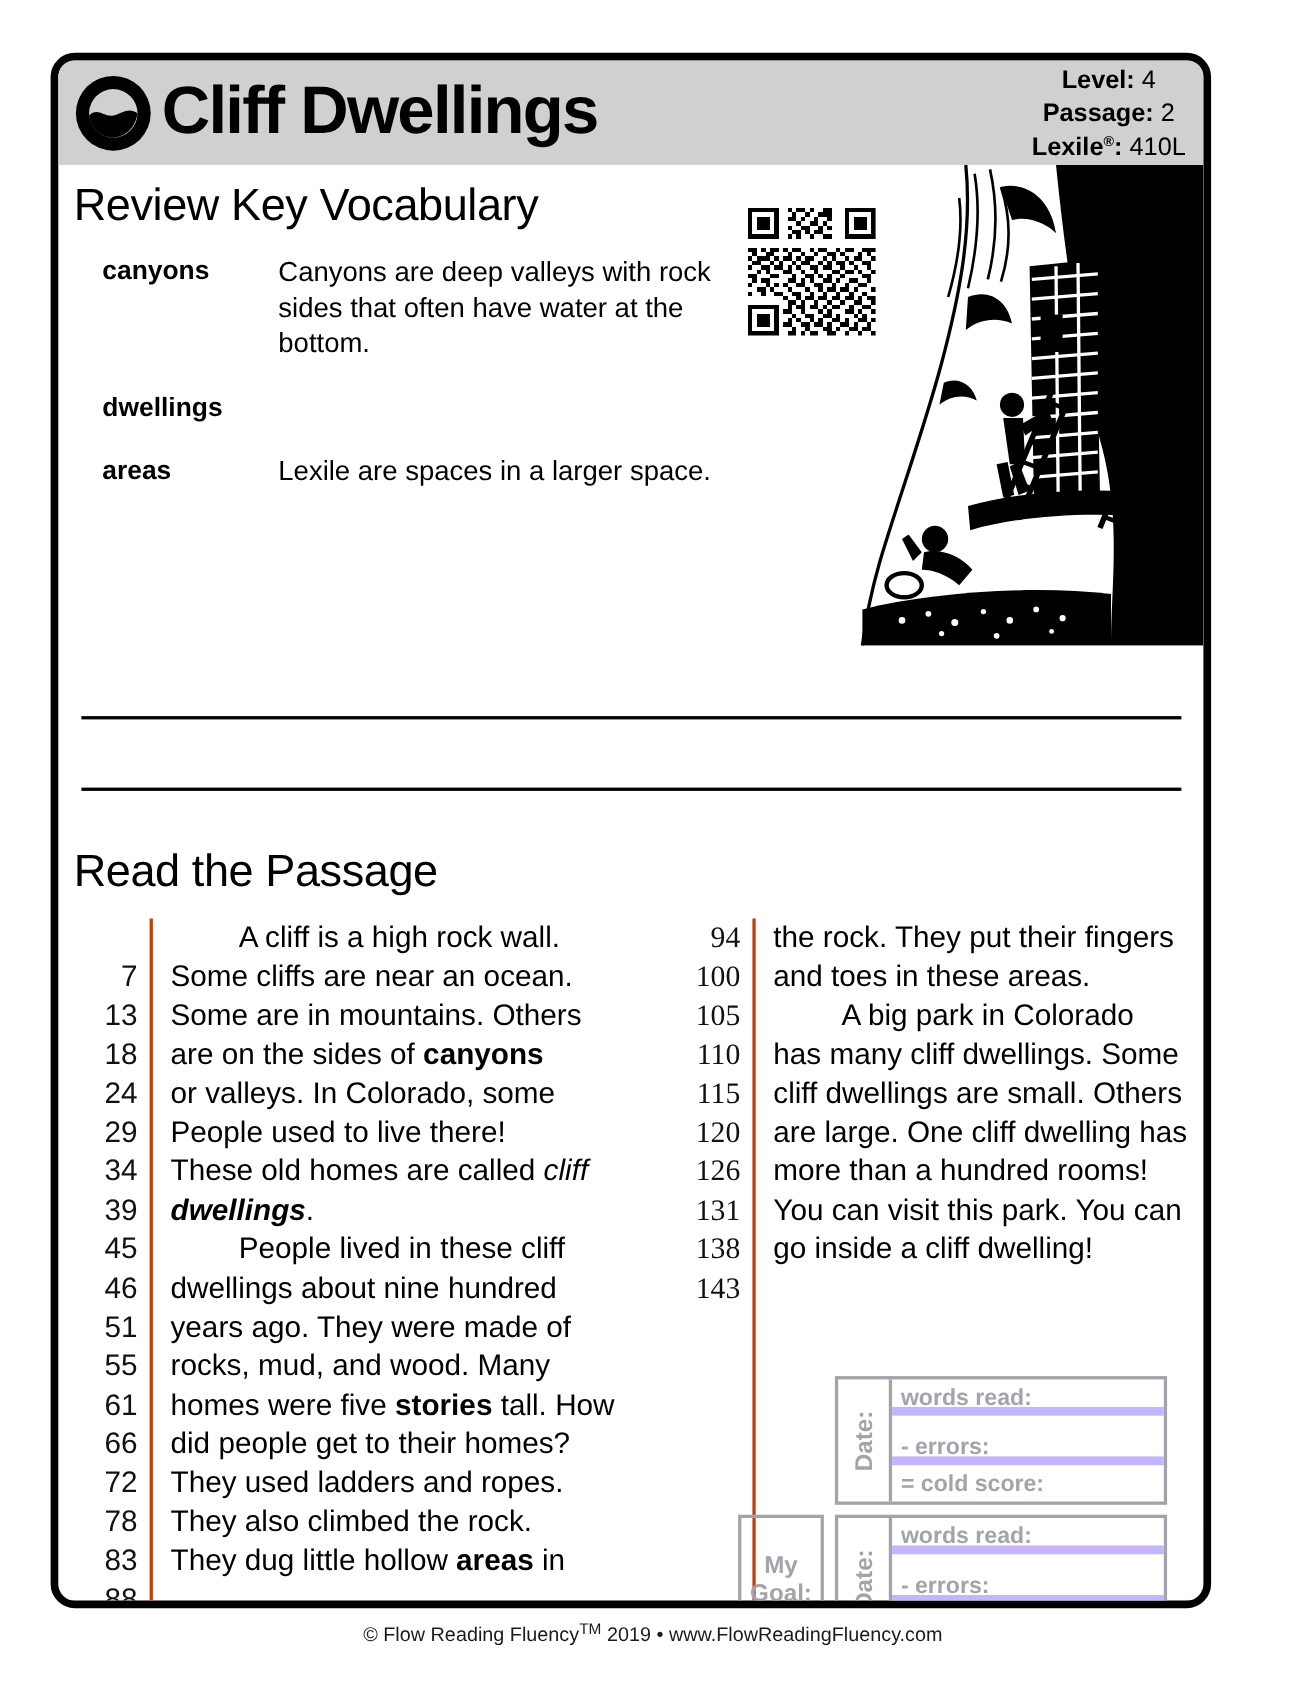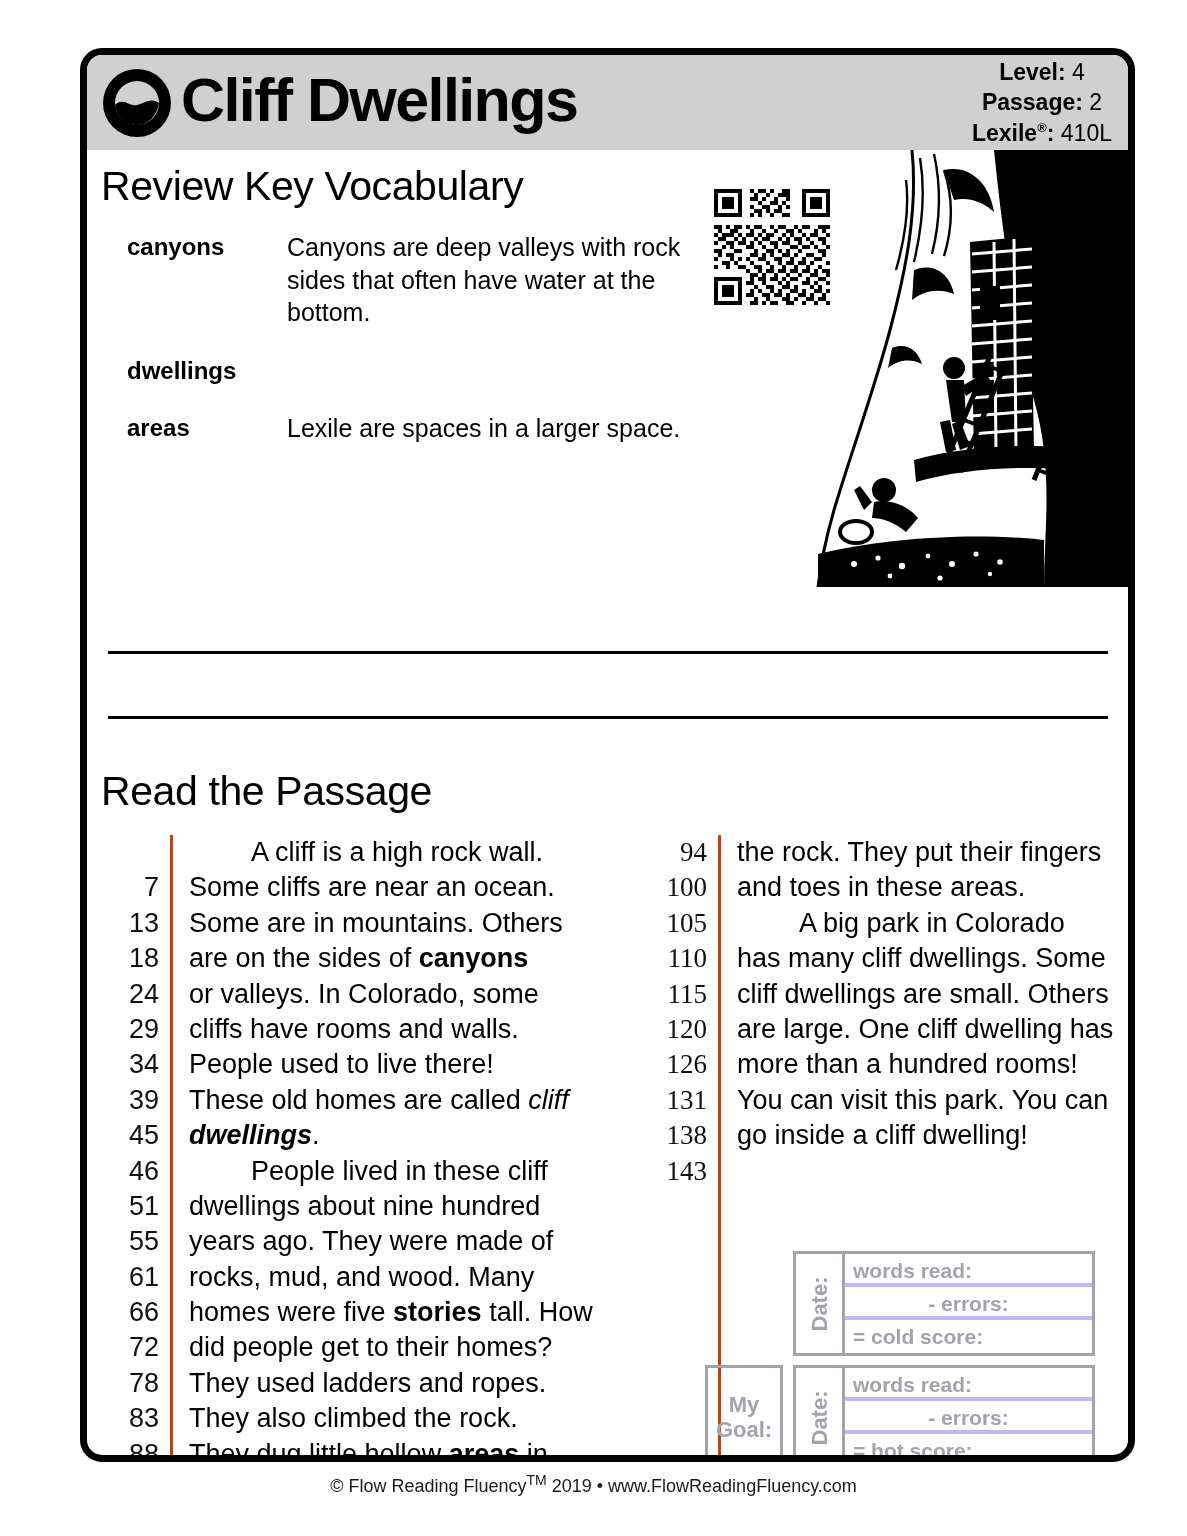--- a/index.html
+++ b/index.html
@@ -10,21 +10,21 @@
   body {
     font-family: "Liberation Sans", sans-serif;
     width: 1187px;
     height: 1536px;
     position: relative;
     overflow: hidden;
   }
 
   .page {
     position: absolute;
-    left: 80px;
+    left: 46px;
     top: 48px;
     width: 1055px;
     height: 1414px;
     border: 7px solid #000000;
     border-radius: 22px;
     box-sizing: border-box;
     background: #ffffff;
     overflow: hidden;
   }
 
@@ -223,27 +223,27 @@
     color: #a3a3ab;
     white-space: nowrap;
   }
   .score-rows { flex: 1; }
   .score-line {
     height: 33px;
     line-height: 33px;
     font-size: 21px;
     font-weight: bold;
     color: #a3a3ab;
-    border-bottom: 4px solid #c4b5fd;
+    border-bottom: 8px solid #c4b5fd;
     padding: 0 8px;
     box-sizing: border-box;
   }
   .score-line:last-child { border-bottom: none; }
   .al-left  { text-align: left; }
-  .al-right { text-align: center; }
+  .al-right { text-align: left; margin-top: 12px; }
 
   
   .footer {
     position: absolute;
     left: 0;
     top: 1472px;
     width: 1187px;
     text-align: center;
     font-size: 18px;
     color: #1a1a1a;
@@ -627,21 +627,20 @@
         <div>78</div>
         <div>83</div>
         <div>88</div>
       </div>
       <div class="lines">
         <div><span class="indent"></span><span>A cliff is a high rock wall.</span></div>
         <div>Some cliffs are near an ocean.</div>
         <div>Some are in mountains. Others</div>
         <div>are on the sides of <span class="b">canyons</span></div>
         <div>or valleys. In Colorado, some</div>
-        <div>cliffs have rooms and walls.</div>
         <div>People used to live there!</div>
         <div>These old homes are called <span class="i">cliff</span></div>
         <div><span class="bi">dwellings</span>.</div>
         <div><span class="indent"></span><span>People lived in these cliff</span></div>
         <div>dwellings about nine hundred</div>
         <div>years ago. They were made of</div>
         <div>rocks, mud, and wood. Many</div>
         <div>homes were five <span class="b">stories</span> tall. How</div>
         <div>did people get to their homes?</div>
         <div>They used ladders and ropes.</div>

